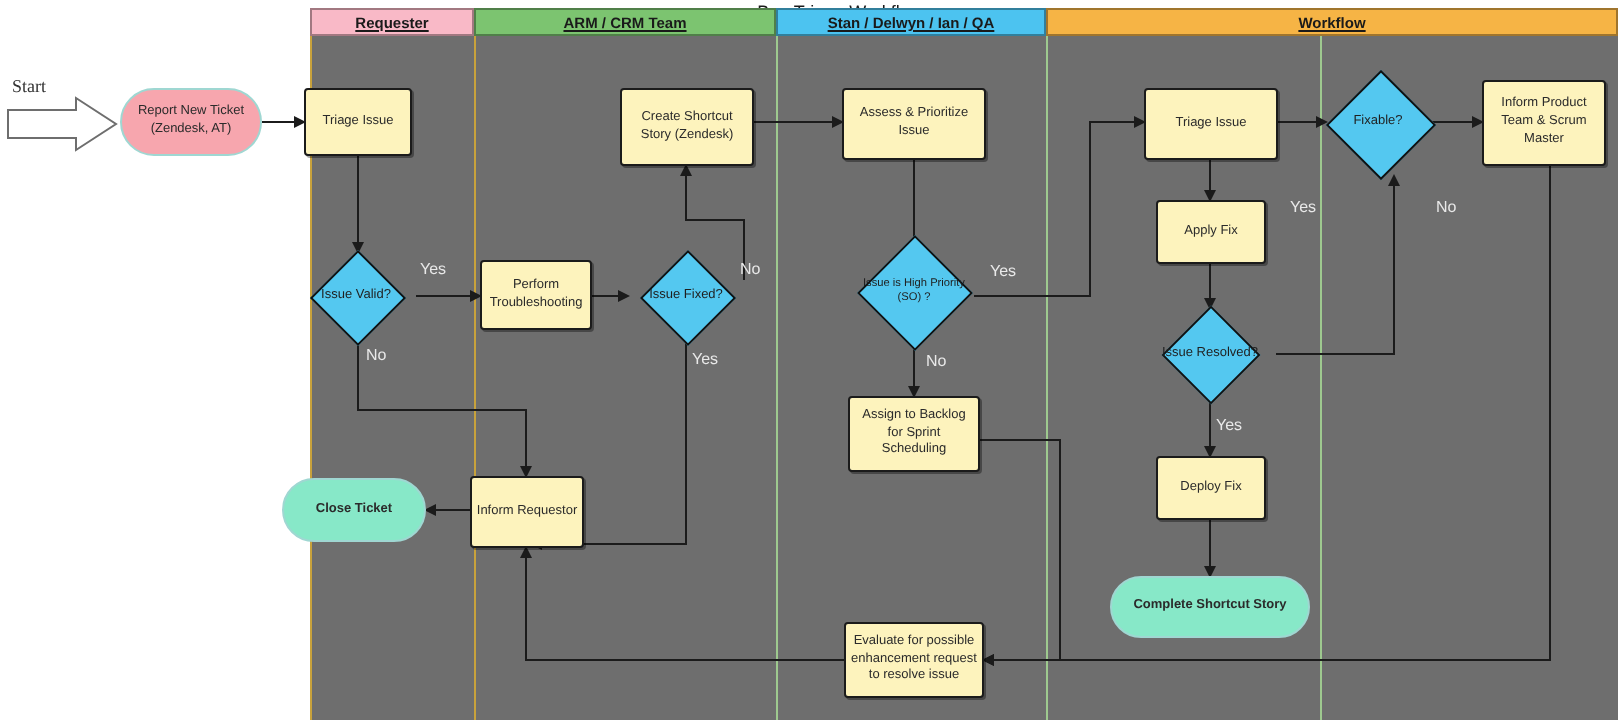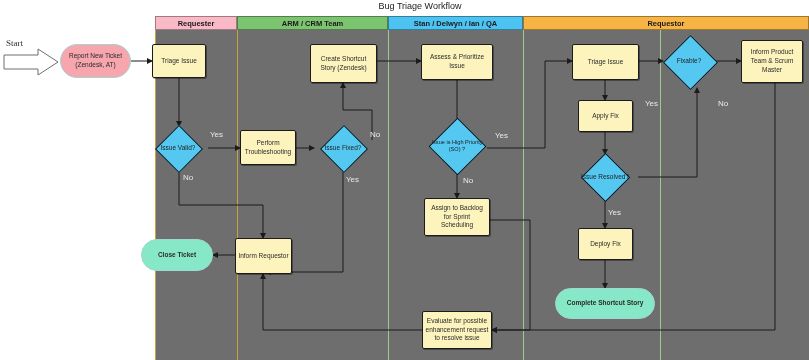--- a/index.html
+++ b/index.html
@@ -6,23 +6,23 @@
   html,body{margin:0;padding:0;background:#ffffff;}
   body{font-family:"Liberation Sans",sans-serif;}
   #canvas{position:relative;width:809px;height:360px;overflow:hidden;background:#ffffff;}
 
   
   .title-band{position:absolute;left:155px;top:0px;width:654px;height:12px;background:#ffffff;}
   .title-text{position:absolute;left:330px;top:0px;width:180px;height:12px;
     font-size:9px;color:#1a1a1a;text-align:center;line-height:12px;white-space:nowrap;}
 
   
-  .lane-head{position:absolute;top:16px;height:14px;line-height:14px;text-align:center;
+  .lane-head{position:absolute;top:4px;height:14px;line-height:14px;text-align:center;
     font-size:7.5px;font-weight:bold;color:#1a1a1a;box-sizing:border-box;
-    border:1px solid rgba(0,0,0,.35);white-space:nowrap;overflow:hidden;}
+    border:1px solid rgba(0,0,0,.35);white-space:nowrap;overflow:hidden;text-decoration:underline;}
   
   .lane-body{position:absolute;top:18px;height:342px;background:#6e6e6e;box-sizing:border-box;}
   .lane-div{position:absolute;top:18px;width:1px;height:342px;}
 
   
   .node{position:absolute;box-sizing:border-box;display:flex;align-items:center;
     justify-content:center;text-align:center;color:#2b2b2b;font-size:6.5px;line-height:1.35;
     padding:2px;}
   .proc{background:#fdf3bd;border:1px solid #1b1b1b;border-radius:2px;
     box-shadow:1px 1px 0 rgba(0,0,0,.35);}
@@ -57,21 +57,21 @@
 
   <div class="lane-div" style="left:237px;background:#c8a23c;"></div>
   <div class="lane-div" style="left:388px;background:#9ec98f;"></div>
   <div class="lane-div" style="left:523px;background:#9ec98f;"></div>
   <div class="lane-div" style="left:660px;background:#9ec98f;"></div>
   <div class="lane-div" style="left:155px;background:#c8a23c;"></div>
 
   <div class="lane-head" style="left:155px;width:82px;background:#f9b9c7;">Requester</div>
   <div class="lane-head" style="left:237px;width:151px;background:#7cc470;">ARM / CRM Team</div>
   <div class="lane-head" style="left:388px;width:135px;background:#4cc3f0;">Stan / Delwyn / Ian / QA</div>
-  <div class="lane-head" style="left:523px;width:286px;background:#f6b445;">Requestor</div>
+  <div class="lane-head" style="left:523px;width:286px;background:#f6b445;">Workflow</div>
 
   <svg class="links" viewBox="0 0 809 360">
     <defs>
       <marker id="ah" markerWidth="6" markerHeight="6" refX="5" refY="3" orient="auto">
         <path d="M0,0 L6,3 L0,6 z" fill="#1b1b1b"></path>
       </marker>
     </defs>
     <g fill="none" stroke="#1b1b1b" stroke-width="1" marker-end="url(#ah)">
 
       <path d="M131,61 L152,61"></path>

